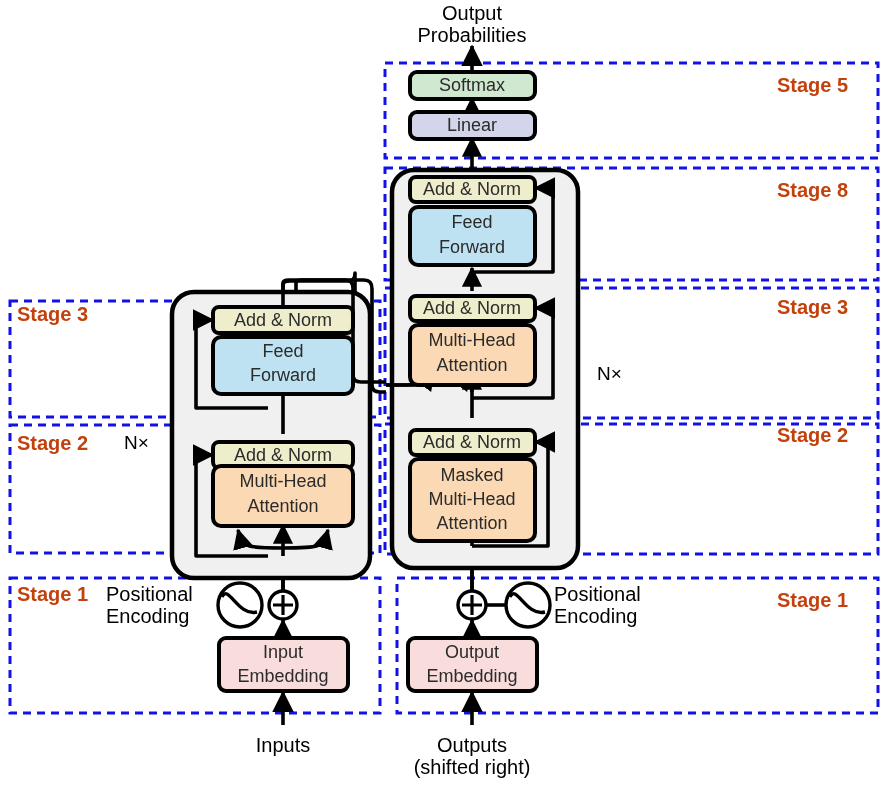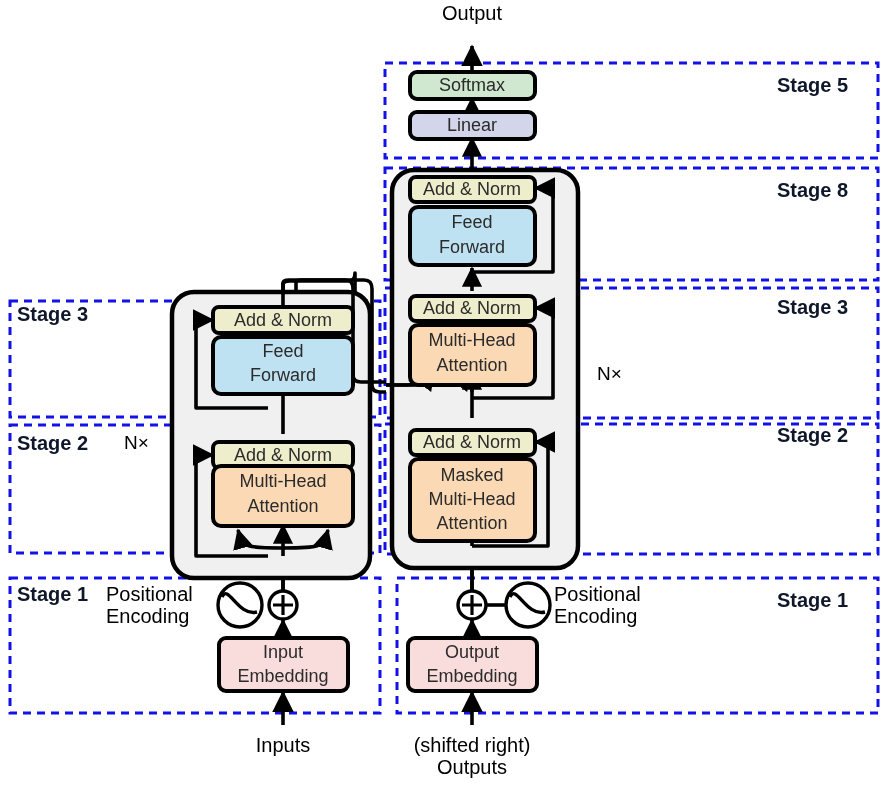--- a/index.html
+++ b/index.html
@@ -1,19 +1,19 @@
 <!DOCTYPE html>
 <html><head>
 <meta charset="utf-8">
 <style>
   html,body{margin:0;padding:0;background:#ffffff;}
   #root{position:relative;width:883px;height:785px;background:#fff;
         font-family:"Liberation Sans", sans-serif;overflow:hidden;}
   svg{position:absolute;left:0;top:0;width:883px;height:785px;}
-  .stage-label{position:absolute;font-weight:bold;font-size:20px;color:#0f172a;white-space:nowrap;}
+  .stage-label{position:absolute;font-weight:bold;font-size:20px;color:#c2410c;white-space:nowrap;}
   .plain-label{position:absolute;font-size:20px;color:#000;white-space:nowrap;text-align:center;line-height:1.12;}
   .nx-label{position:absolute;font-size:19px;color:#000;white-space:nowrap;}
   .boxtext{font-size:18px;fill:#2b2b2b;font-family:"Liberation Sans",sans-serif;
            text-anchor:middle;dominant-baseline:middle;}
 </style>
 </head>
 <body>
 
 <div id="root">
 
@@ -205,20 +205,21 @@
       <path d="M462,605 L482,605 M472,595 L472,615" stroke="#000" stroke-width="3.2"></path>
     </g>
     <g>
       <circle cx="528" cy="605" r="22" fill="#fff" stroke="#000" stroke-width="3.4"></circle>
       <path d="M510,597 C516,583 526,617 545,612" fill="none" stroke="#000" stroke-width="3.4"></path>
     </g>
   </svg>
 
   <div class="plain-label" style="left:382px;top:2px;width:180px;">
     <div>Output</div>
+    <div>Probabilities</div>
   </div>
 
   <div class="stage-label" style="left:777px;top:74px;">Stage 5</div>
   <div class="stage-label" style="left:777px;top:179px;">Stage 8</div>
   <div class="stage-label" style="left:777px;top:296px;">Stage 3</div>
   <div class="stage-label" style="left:777px;top:424px;">Stage 2</div>
   <div class="stage-label" style="left:777px;top:589px;">Stage 1</div>
 
   <div class="stage-label" style="left:17px;top:303px;">Stage 3</div>
   <div class="stage-label" style="left:17px;top:432px;">Stage 2</div>
@@ -231,17 +232,17 @@
     <div>Positional</div>
     <div>Encoding</div>
   </div>
   <div class="plain-label" style="left:554px;top:583px;width:140px;text-align:left;">
     <div>Positional</div>
     <div>Encoding</div>
   </div>
 
   <div class="plain-label" style="left:223px;top:734px;width:120px;">Inputs</div>
   <div class="plain-label" style="left:392px;top:734px;width:160px;">
+    <div>Outputs</div>
     <div>(shifted right)</div>
-    <div>Outputs</div>
   </div>
 
 </div>
 
 </body></html>

